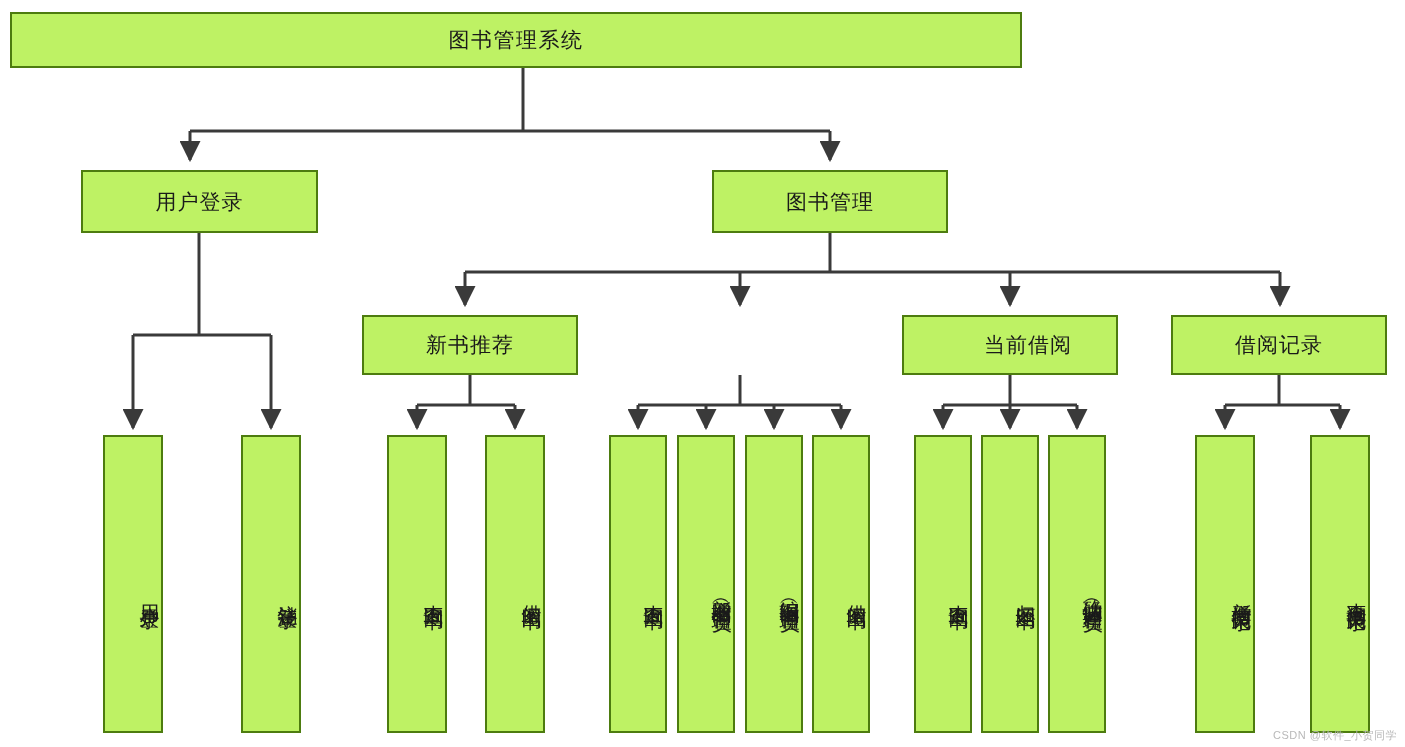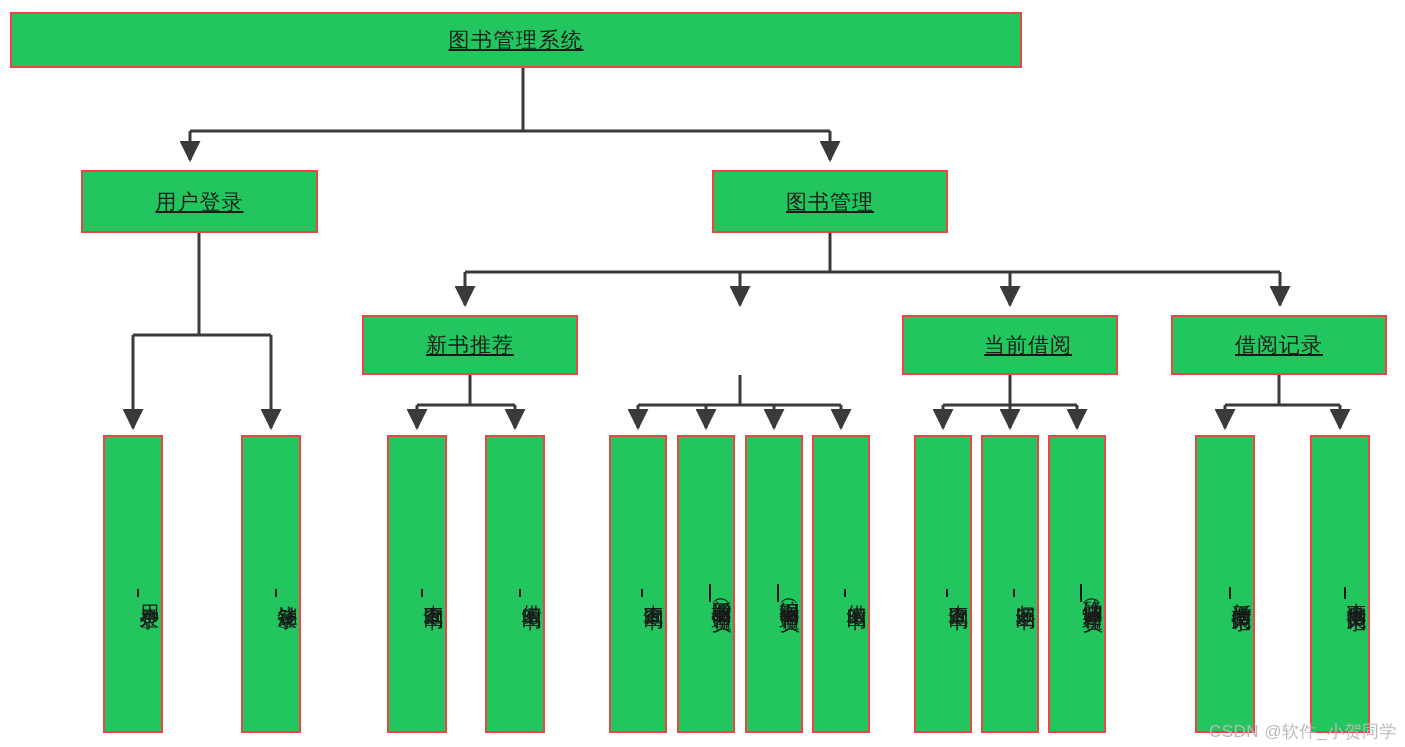--- a/index.html
+++ b/index.html
@@ -22,27 +22,26 @@
     position: absolute;
     left: 0;
     top: 0;
     width: 1405px;
     height: 747px;
     pointer-events: none;
   }
   .node {
     position: absolute;
     box-sizing: border-box;
-    background: #22c55e;
-    border: 2px solid #ef4444;
+    background: #bef264;
+    border: 2px solid #4d7c0f;
     display: flex;
     align-items: center;
     justify-content: center;
     color: #1a1a1a;
-    text-decoration: underline;
   }
   .node.h {
     font-size: 21px;
     letter-spacing: 1px;
     line-height: 1.2;
   }
   .node.root {
     font-size: 21px;
     letter-spacing: 1.5px;
   }
@@ -57,21 +56,21 @@
     justify-content: center;
   }
   .node .label {
     display: block;
     white-space: nowrap;
   }
   #watermark {
     position: absolute;
     right: 8px;
     bottom: 4px;
-    font-size: 17px;
+    font-size: 11px;
     color: #b9b9b9;
     letter-spacing: 0.5px;
     white-space: nowrap;
     user-select: none;
   }
 </style>
 </head>
 <body>
 
 <div id="stage">

